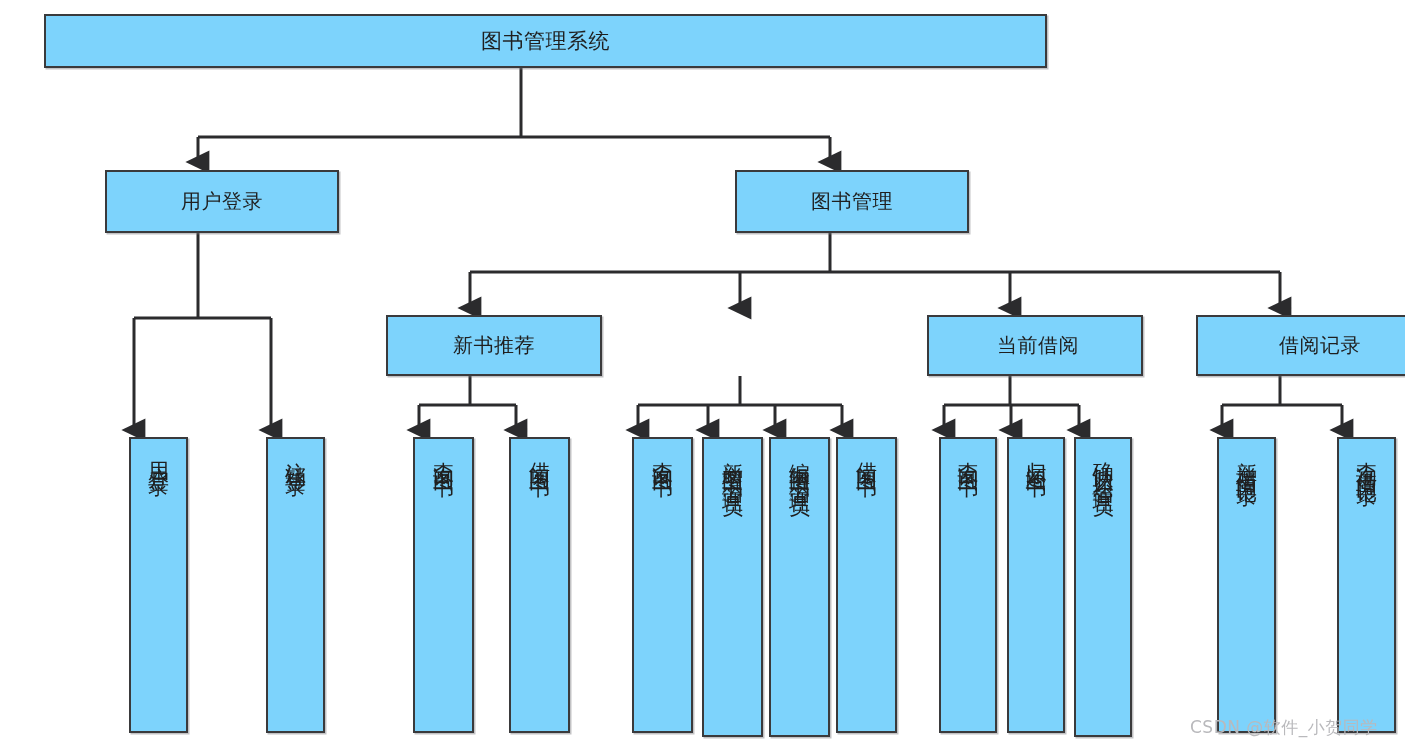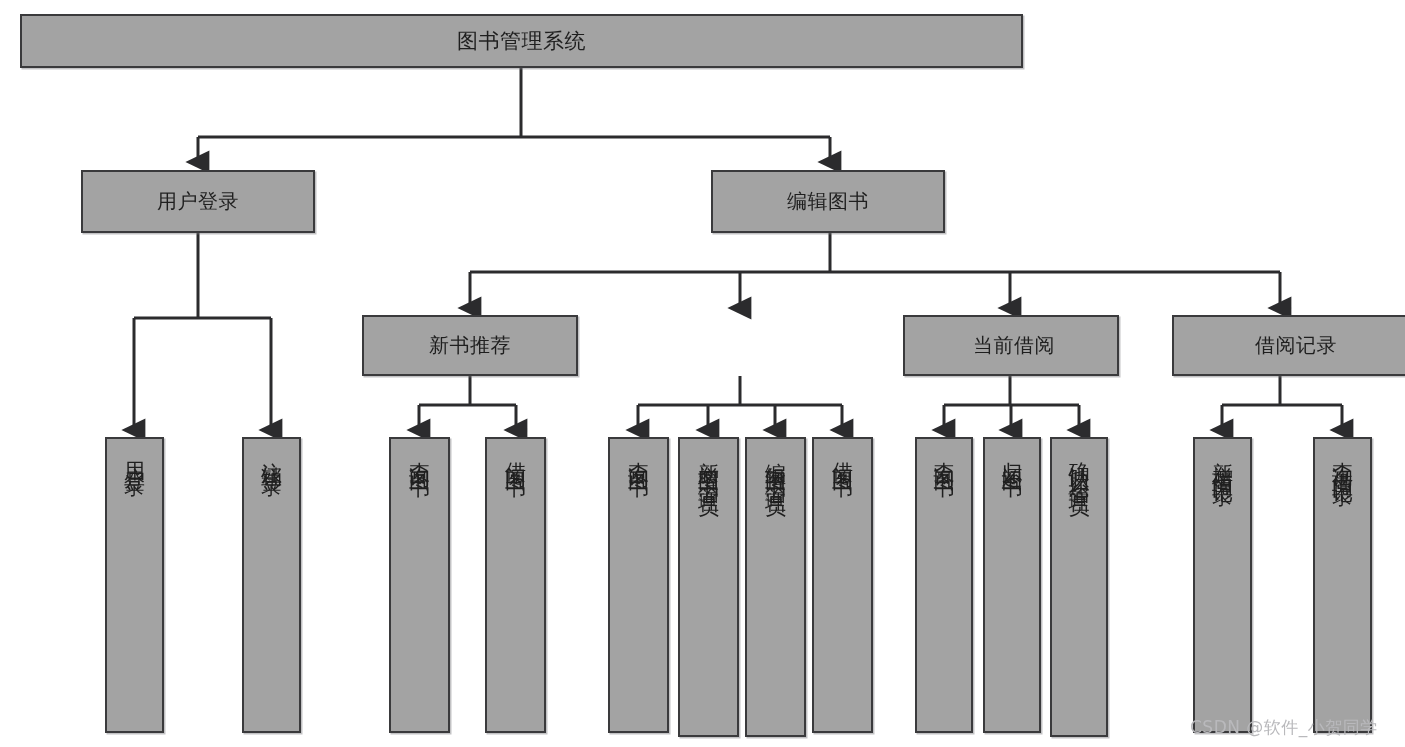--- a/index.html
+++ b/index.html
@@ -21,27 +21,28 @@
     position: absolute;
     left: 0;
     top: 0;
     width: 1405px;
     height: 747px;
     pointer-events: none;
   }
   .node {
     position: absolute;
     box-sizing: border-box;
-    background: #a3a3a3;
+    background: #7dd3fc;
     border: 2.5px solid #3a3a3c;
     display: flex;
     align-items: center;
     justify-content: center;
     color: #1f1f1f;
     box-shadow: 1.5px 1.5px 0 rgba(120,120,125,0.45);
+    margin-left: 24px;
   }
   .node .label {
     display: block;
     text-align: center;
     line-height: 1.18;
     letter-spacing: 0.5px;
     color: #1f1f1f;
   }
   
   .lvl-root .label { font-size: 21px; }
@@ -130,21 +131,21 @@
 
   <div class="node lvl-root" style="left:20px; top:14px; width:1003px; height:54px;">
     <span class="label">图书管理系统</span>
   </div>
 
   <div class="node lvl2" style="left:81px; top:170px; width:234px; height:63px;">
     <span class="label">用户登录</span>
   </div>
 
   <div class="node lvl2" style="left:711px; top:170px; width:234px; height:63px;">
-    <span class="label">编辑图书</span>
+    <span class="label">图书管理</span>
   </div>
 
   <div class="node lvl3" style="left:362px; top:315px; width:216px; height:61px;">
     <span class="label">新书推荐</span>
   </div>
 
 
   <div class="node lvl3" style="left:903px; top:315px; width:216px; height:61px;padding-left:6px;">
     <span class="label">当前借阅</span>
   </div>

